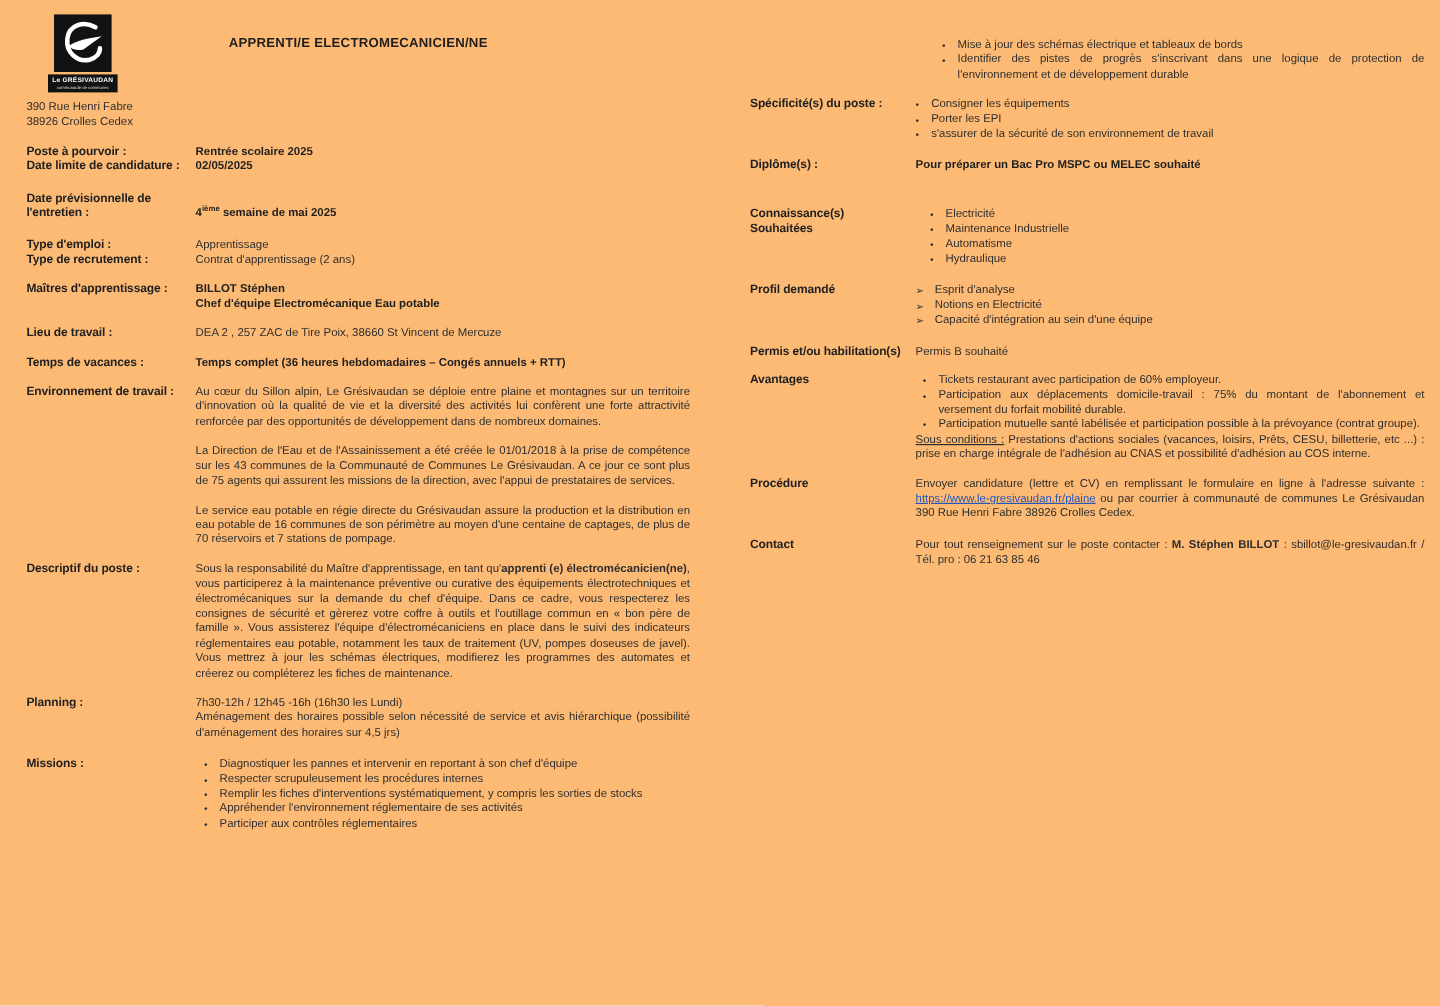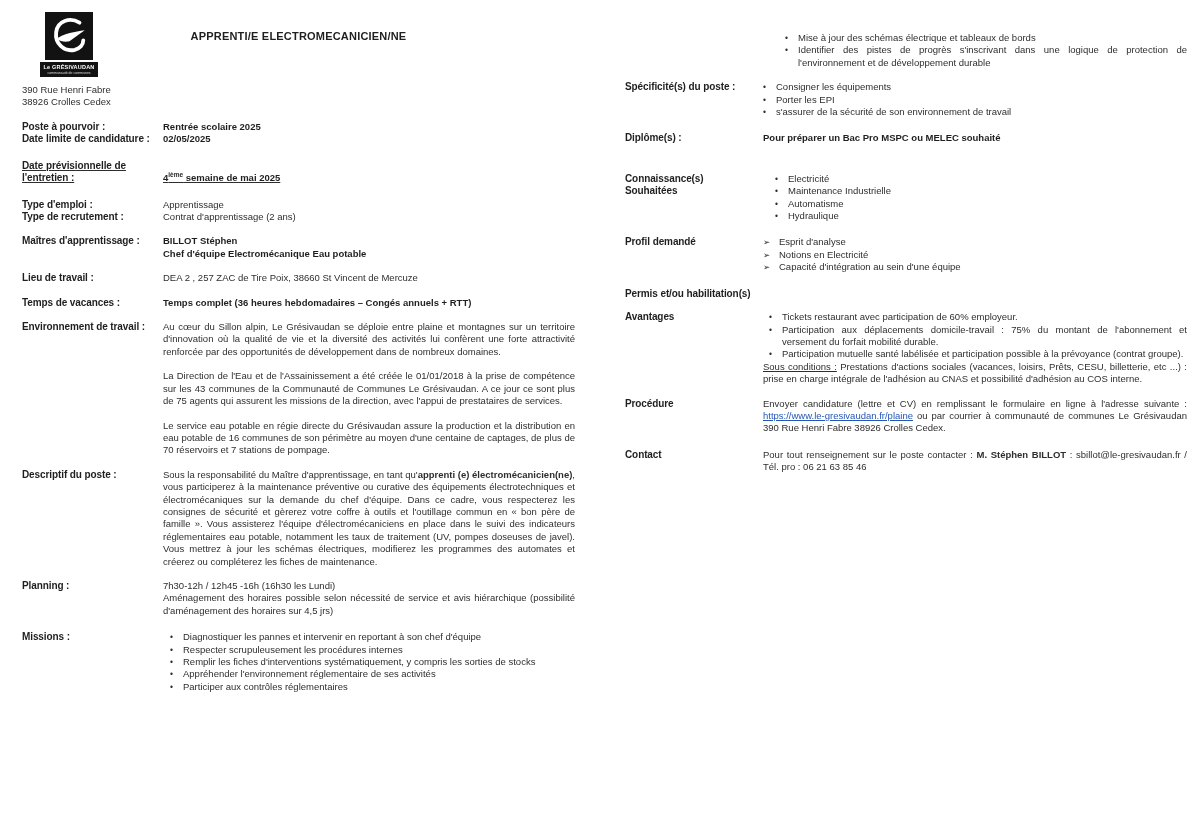--- a/index.html
+++ b/index.html
@@ -1,34 +1,34 @@
 <!DOCTYPE html>
 <html><head>
 <meta charset="utf-8">
 <style>
   html,body{margin:0;padding:0;background:#e8e8e8;}
-  .page{position:relative;width:1200px;height:838px;background:#ffffff;overflow:hidden;
+  .page{position:relative;width:1200px;height:838px;background:#fdba74;overflow:hidden;
         color:#2e2e2e;font-family:"Liberation Sans",sans-serif;font-size:9.5px;line-height:12.4px;margin:0 auto;}
   .col-l{position:absolute;left:22px;top:0;width:553px;}
   .col-r{position:absolute;left:625px;top:32px;width:562px;}
   .doc-title{position:absolute;top:30px;left:22px;width:553px;text-align:center;
              font-weight:bold;font-size:11px;letter-spacing:.2px;color:#1f1f1f;}
   .logo{margin:12px 0 7px 18px;width:58px;}
   .logo-sq{width:48px;height:48px;background:#121212;margin-left:5px;display:flex;align-items:center;justify-content:center;}
   .logo-sq svg{width:40px;height:40px;display:block;}
   .logo-bar{background:#121212;color:#fff;text-align:center;padding:2px 1px;width:56px;margin-top:2px;}
   .logo-org{font-size:5.5px;font-weight:bold;letter-spacing:.2px;line-height:6.5px;white-space:nowrap;}
   .logo-sub{font-size:3.5px;line-height:4.5px;color:#dcdcdc;white-space:nowrap;}
   .addr{margin:0 0 13px 0;line-height:12px;}
   .group{margin-bottom:12px;}
   .group.mb-14{margin-bottom:14px;}
   .group.mb-11{margin-bottom:11px;}
   .group.mb-28{margin-bottom:28px;}
   .row{display:flex;align-items:flex-start;}
-  .row.align-end{align-items:flex-end;text-decoration:underline;}
+  .row.align-end{align-items:flex-end;}
   .lbl{font-weight:bold;color:#1f1f1f;font-size:10px;letter-spacing:-0.1px;line-height:12.4px;}
   .col-l .lbl{flex:0 0 141px;max-width:141px;padding-right:6px;box-sizing:border-box;}
   .col-r .lbl{flex:0 0 138px;max-width:138px;padding-right:6px;box-sizing:border-box;}
   .val{flex:1 1 auto;min-width:0;}
   .b{font-weight:bold;color:#1f1f1f;}
   .u{text-decoration:underline;}
   .just{text-align:justify;}
   .para{margin:0 0 12px 0;}
   .para:last-child{margin-bottom:0;}
   ul{list-style:none;margin:0;padding:0;}
@@ -278,20 +278,21 @@
                 <span class="li-t">Capacité d'intégration au sein d'une équipe</span>
               </li>
           </ul>
         </div>
       </div>
     </div>
 
     <div class="group mb-11">
       <div class="row">
         <div class="lbl">Permis et/ou habilitation(s)</div>
+        <div class="val">Permis B souhaité</div>
       </div>
     </div>
 
 
     <div class="group">
       <div class="row">
         <div class="lbl">Avantages</div>
         <div class="val">
           <ul class="indent-xs">
             <li>

